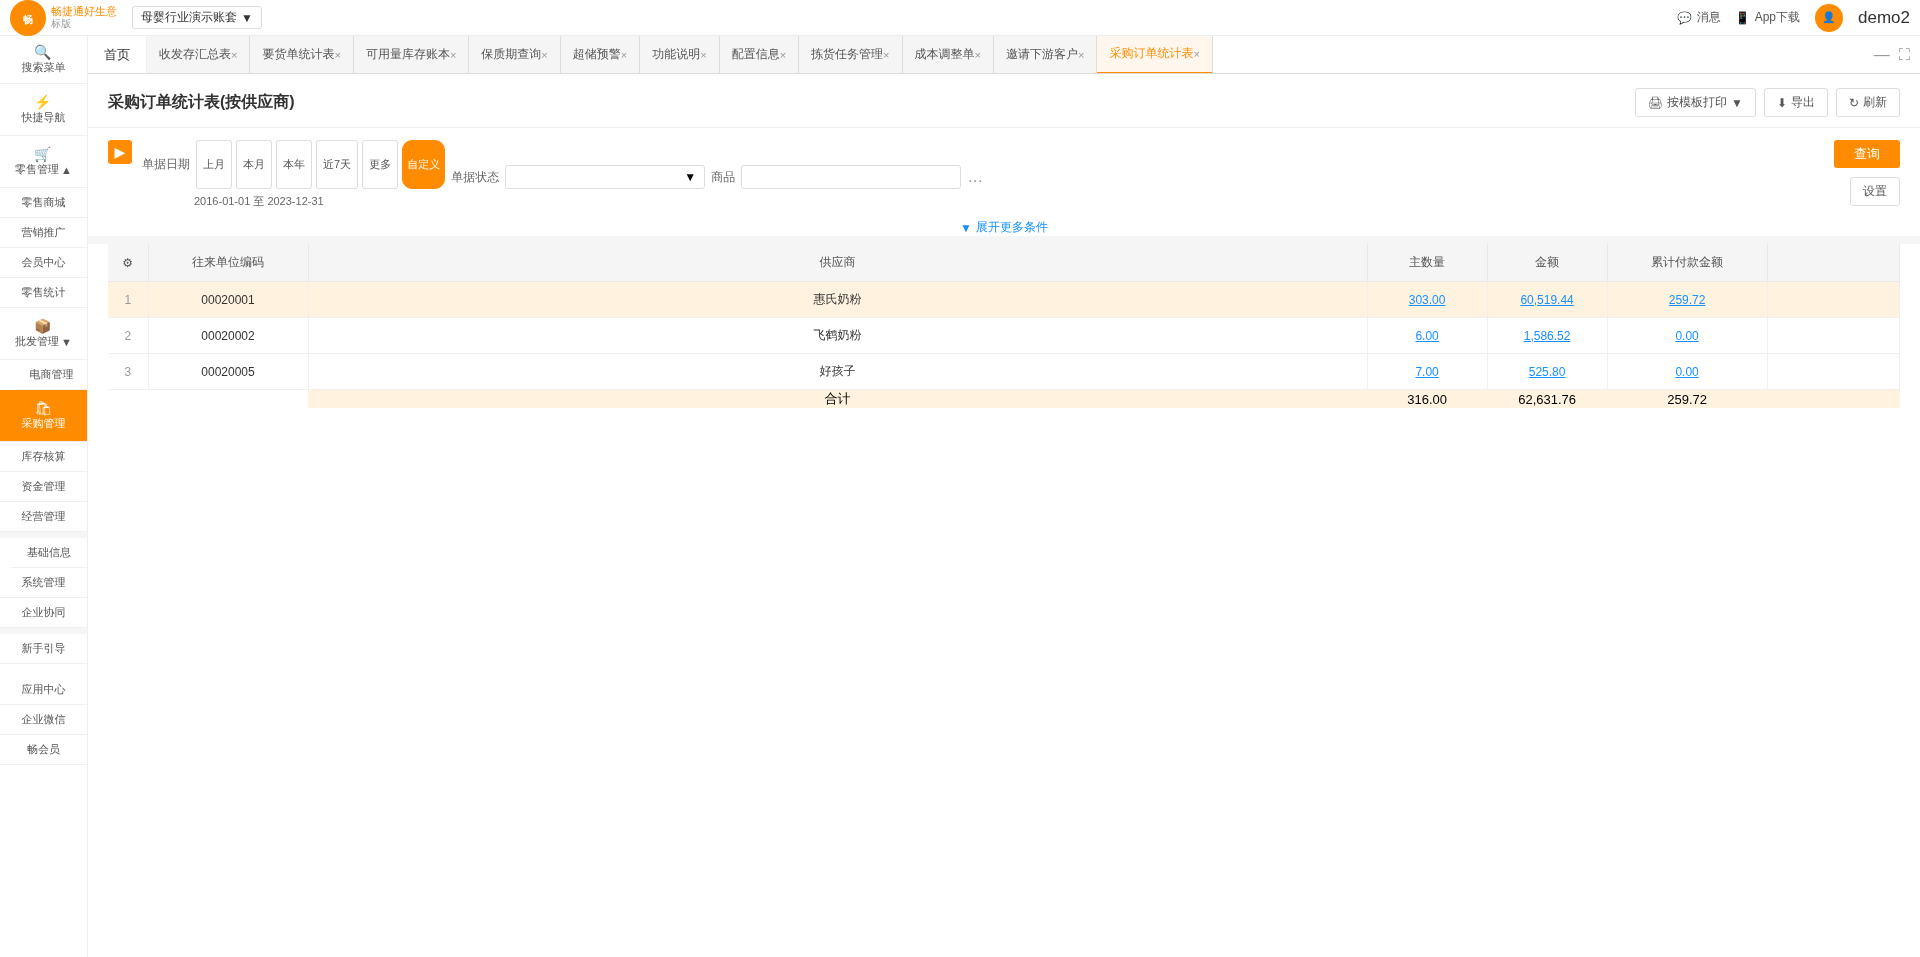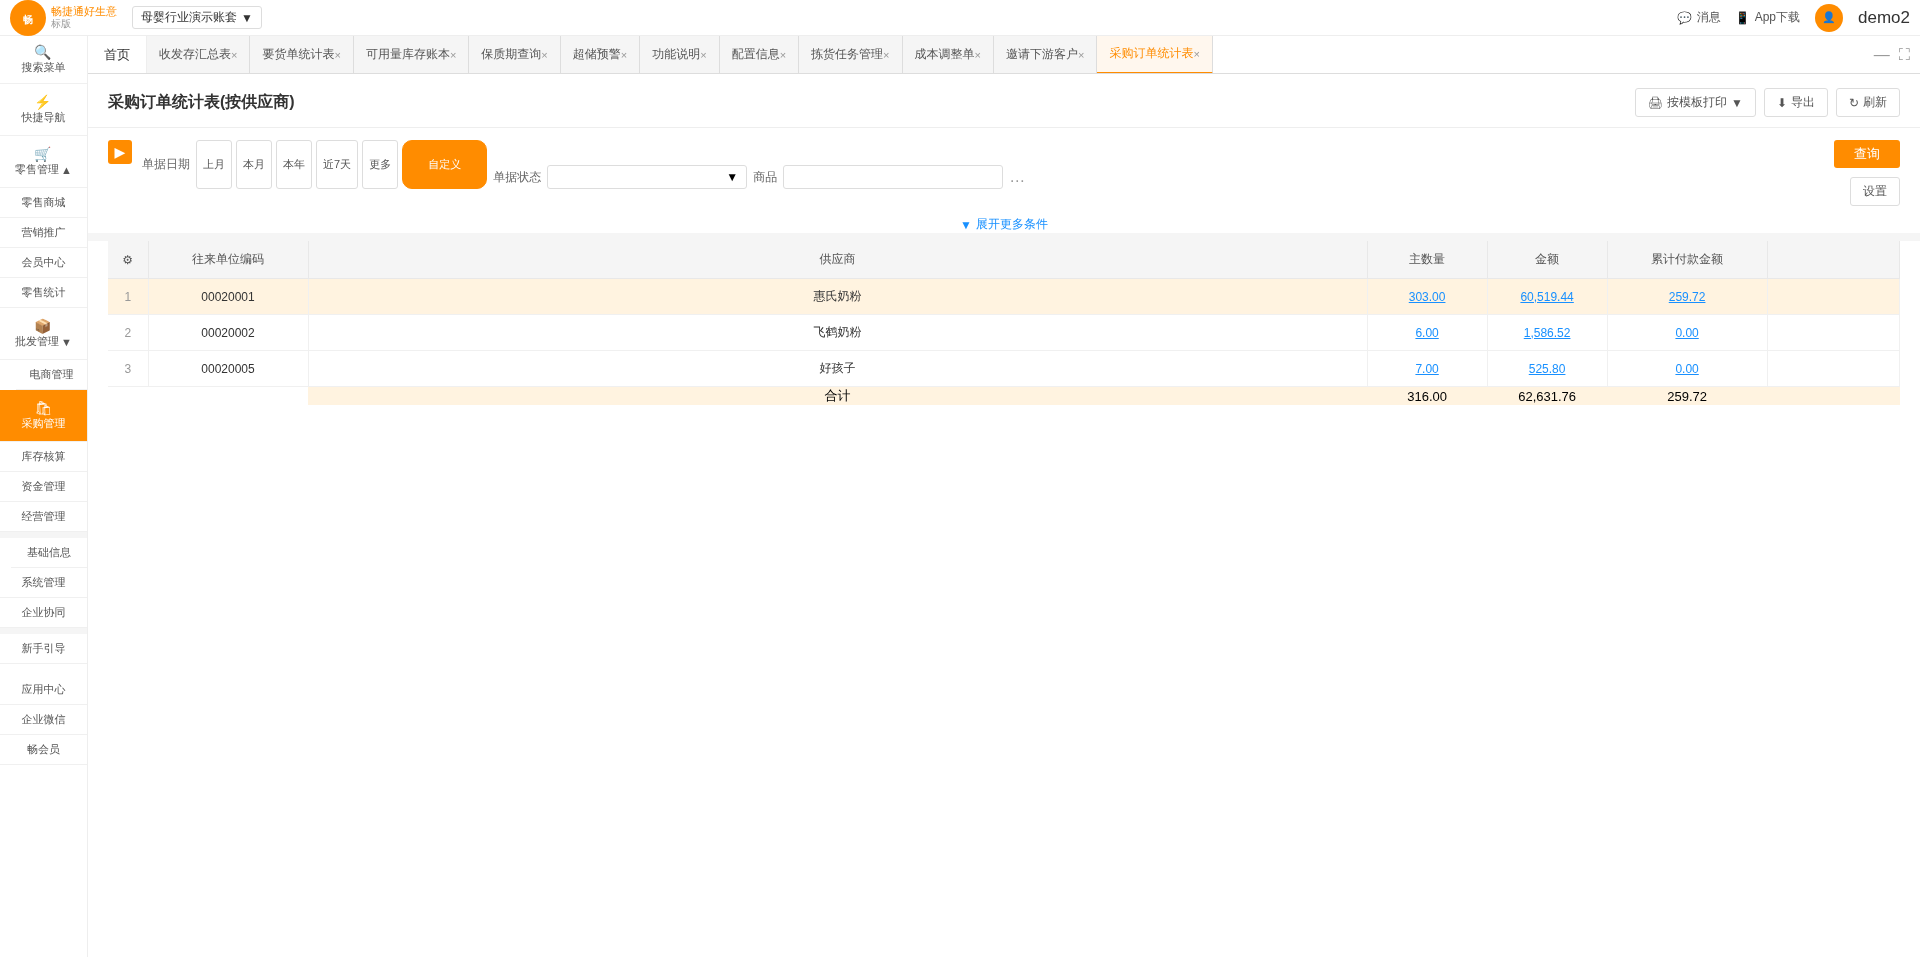--- a/index.html
+++ b/index.html
@@ -36,21 +36,21 @@
     .page-header { padding: 14px 20px 10px; display: flex; align-items: center; justify-content: space-between; border-bottom: 1px solid #eee; }
     .page-title { font-size: 16px; color: #333; font-weight: bold; }
     .page-actions { display: flex; gap: 8px; align-items: center; }
     .btn-template { display: flex; align-items: center; gap: 4px; padding: 5px 12px; border: 1px solid #ddd; border-radius: 3px; background: #fff; color: #555; font-size: 12px; cursor: pointer; }
     .btn-export { display: flex; align-items: center; gap: 4px; padding: 5px 12px; border: 1px solid #ddd; border-radius: 3px; background: #fff; color: #555; font-size: 12px; cursor: pointer; }
     .btn-refresh { display: flex; align-items: center; gap: 4px; padding: 5px 12px; border: 1px solid #ddd; border-radius: 3px; background: #fff; color: #555; font-size: 12px; cursor: pointer; }
     .filter-item { display: flex; align-items: center; gap: 6px; }
     .filter-label { color: #666; font-size: 12px; white-space: nowrap; }
     .date-shortcuts { display: flex; gap: 4px; }
     .date-btn { padding: 16px 6px; border: 1px solid #ddd; border-radius: 3px; background: #fff; color: #555; font-size: 11px; cursor: pointer; }
-    .date-btn.custom { background: #ff8c00; color: #fff; border-color: #ff8c00; border-radius: 10px; padding: 2px 25px; }
+    .date-btn.custom { background: #ff8c00; color: #fff; border-color: #ff8c00; border-radius: 10px; padding: 2px 4px; }
     .date-range { font-size: 11px; color: #666; }
     .filter-select { padding: 4px 8px; border: 1px solid #ddd; border-radius: 3px; background: #fff; font-size: 12px; min-width: 150px; cursor: pointer; display: flex; align-items: center; justify-content: space-between; }
     .filter-input { padding: 4px 8px; border: 1px solid #ddd; border-radius: 3px; font-size: 12px; min-width: 200px; }
     .btn-query { padding: 5px 20px; background: #ff8c00; color: #fff; border: none; border-radius: 3px; font-size: 13px; cursor: pointer; }
     .btn-settings { padding: 5px 12px; background: #fff; color: #555; border: 1px solid #ddd; border-radius: 3px; font-size: 12px; cursor: pointer; display: block; margin-top: 5px; }
     .expand-more { display: flex; align-items: center; justify-content: center; gap: 4px; color: #1890ff; font-size: 12px; cursor: pointer; margin-top: 10px; }
     .filter-toggle { width: 24px; height: 24px; background: #ff8c00; display: flex; align-items: center; justify-content: center; color: #fff; border-radius: 3px; cursor: pointer; font-size: 14px; flex-shrink: 0; }
 
     
     .table-area { padding: 0 20px; }
@@ -296,20 +296,23 @@
                   </div>
                 </div>
 
                 <div class="filter-item">
                   <span class="filter-label">商品</span>
                   <input class="filter-input" type="text" style="min-width: 220px;">
                   <span class="more-icon">…</span>
                 </div>
               </div>
 
+              <div style="margin-top:4px; padding-left:52px;">
+                <span class="date-range">2016-01-01 至 2023-12-31</span>
+              </div>
             </div>
 
             <div style="display:flex;flex-direction:column;align-items:flex-end;gap:4px;">
               <button class="btn-query">查询</button>
               <button class="btn-settings">设置</button>
             </div>
           </div>
 
           <div class="expand-more">
             <span>▼</span>

